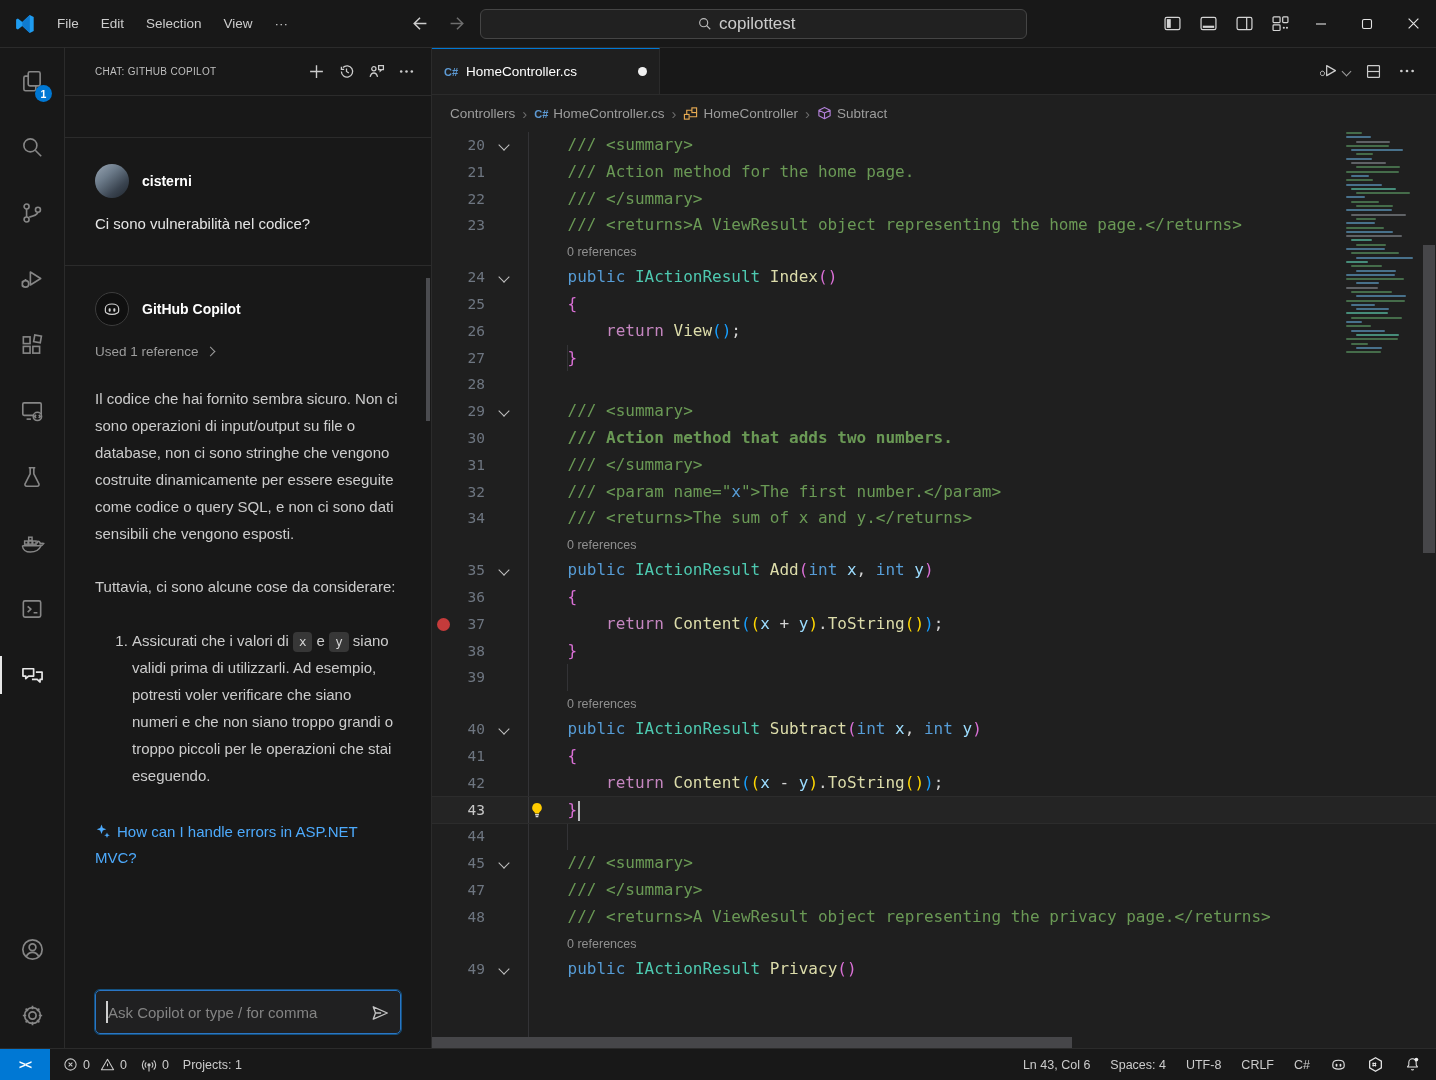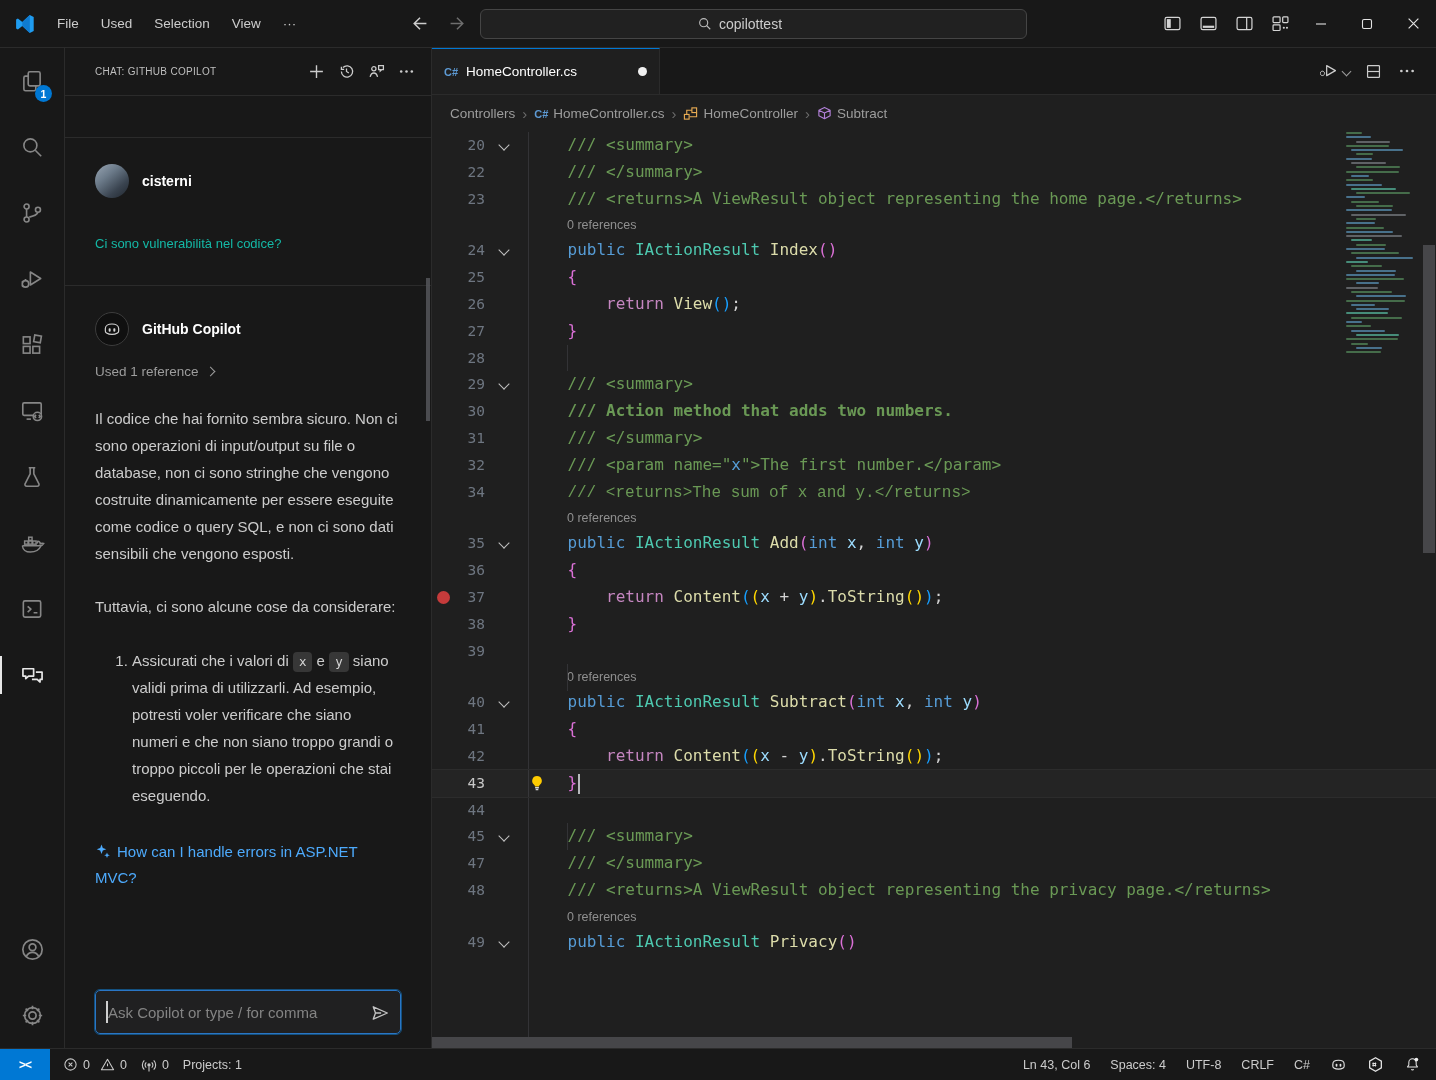--- a/index.html
+++ b/index.html
@@ -10,21 +10,21 @@
   
   .titlebar{position:absolute;top:0;left:0;right:0;height:48px;background:#181818;
     border-bottom:1px solid #2b2b2b;display:flex;align-items:center}
   .tb-left{display:flex;align-items:center;gap:2px;padding-left:13px}
   .vscode-logo{width:24px;height:24px;margin-right:8px}
   .menu-item{font-size:13.5px;color:#cccccc;padding:5px 10px;border-radius:5px;cursor:default}
   .tb-center{position:absolute;left:404px;display:flex;align-items:center;gap:8px}
   .nav-arrow{width:30px;height:30px;display:flex;align-items:center;justify-content:center}
   .searchbox{width:547px;height:30px;background:#212121;border:1px solid #454545;border-radius:6px;
     display:flex;align-items:center;justify-content:center;gap:7px;color:#cccccc;font-size:13px}
-  .searchbox input{background:transparent;border:none;outline:none;color:#cccccc;font-size:14px;
+  .searchbox input{background:transparent;border:none;outline:none;color:#cccccc;font-size:17px;
     width:90px;font-family:"Liberation Sans",sans-serif}
   .tb-right{margin-left:auto;display:flex;align-items:center;height:100%}
   .layout-btn{width:36px;height:30px;display:flex;align-items:center;justify-content:center}
   .win-btn{width:46px;height:47px;display:flex;align-items:center;justify-content:center}
 
   
   .main{position:absolute;top:48px;bottom:32px;left:0;right:0;display:flex}
 
   
   .activitybar{width:65px;background:#181818;border-right:1px solid #2b2b2b;display:flex;
@@ -49,21 +49,21 @@
     display:flex;flex-direction:column}
   .chat-gap{height:42px;border-bottom:1px solid #2b2b2b;flex-shrink:0}
   .msg{padding:26px 30px 28px;border-bottom:1px solid #2b2b2b}
   .msg.copilot{border-bottom:none;padding-bottom:0}
   .msg-head{display:flex;align-items:center;gap:13px}
   .avatar{width:34px;height:34px;border-radius:50%;flex-shrink:0;
     background:linear-gradient(140deg,#9aa7b5 0%,#6c7b8a 35%,#3a4450 70%,#20262e 100%)}
   .bot-avatar{width:34px;height:34px;border-radius:50%;border:1px solid #3c3c3c;background:#101010;
     display:flex;align-items:center;justify-content:center;flex-shrink:0}
   .msg-name{font-size:14px;font-weight:bold;color:#ffffff}
-  .msg-text{margin-top:32px;font-size:13px;line-height:27px;color:#14b8a6}
+  .msg-text{margin-top:12px;font-size:15px;line-height:27px;color:#e5e5e5}
   .used-ref{margin-top:18px;font-size:13.5px;color:#9d9d9d;display:flex;align-items:center;gap:8px}
   .chev{width:7px;height:7px;border-right:1.4px solid #9d9d9d;border-top:1.4px solid #9d9d9d;
     transform:rotate(45deg);display:inline-block}
   .para{margin-top:26px;font-size:15px;line-height:27px;color:#cccccc}
   .resp-list{margin-top:27px;padding-left:37px;font-size:15px;line-height:27px;color:#cccccc}
   .code-chip{display:inline-block;background:#373737;border-radius:4px;padding:0 6px;
     font-family:"DejaVu Sans Mono",monospace;font-size:12.5px;color:#d7d7d7;line-height:20px}
   .followup{margin-top:30px;padding:0 30px;font-size:15px;line-height:26px;color:#4daafc;
     display:block;cursor:pointer}
   .followup .spark{vertical-align:-2px;margin-right:6px}
@@ -129,21 +129,21 @@
 
 <div class="window">
 
   <header class="titlebar">
     <div class="tb-left">
       <svg class="vscode-logo" viewBox="0 0 24 24">
         <path d="M16.8 3 9.3 10 4.9 6.6 3.1 7.5v9l1.8.9 4.4-3.4 7.5 7 3.9-1.9V4.9z" fill="#1f9cf0"></path>
         <path d="M9.3 10l7.5-7v18l-7.5-7z" fill="#0f7bd0"></path>
       </svg>
       <div class="menu-item">File</div>
-      <div class="menu-item">Used</div>
+      <div class="menu-item">Edit</div>
       <div class="menu-item">Selection</div>
       <div class="menu-item">View</div>
       <div class="menu-item">···</div>
     </div>
     <div class="tb-center">
       <div class="nav-arrow">
         <svg width="17" height="17" viewBox="0 0 16 16">
             <path d="M8.5 2.5 3 8l5.5 5.5M3 8h11.5" stroke="#cccccc" stroke-width="1.4" fill="none"></path>
           </svg>
       </div>
@@ -441,33 +441,34 @@
           </span>
       </div>
 
       <div class="code-wrap">
         <div class="guide1"></div>
         <div class="guide2" style="top:212.6px;height:26.8px"></div>
         <div class="guide2" style="top:532.4px;height:26.8px"></div>
         <div class="guide2" style="top:691.4px;height:26.8px"></div>
         <div id="code">
             <div class="code-row"><span class="lnum">20</span><span class="fold"></span><span class="ltext"><span style="color: rgb(106, 153, 85);">    /// &lt;summary&gt;</span></span></div>
+            <div class="code-row"><span class="lnum">21</span><span class="ltext"><span style="color: rgb(106, 153, 85);">    /// Action method for the home page.</span></span></div>
             <div class="code-row"><span class="lnum">22</span><span class="ltext"><span style="color: rgb(106, 153, 85);">    /// &lt;/summary&gt;</span></span></div>
             <div class="code-row"><span class="lnum">23</span><span class="ltext"><span style="color: rgb(106, 153, 85);">    /// &lt;returns&gt;A ViewResult object representing the home page.&lt;/returns&gt;</span></span></div>
             <div class="lens-row">0 references</div>
             <div class="code-row"><span class="lnum">24</span><span class="fold"></span><span class="ltext"><span style="color: rgb(212, 212, 212);">    </span><span style="color: rgb(86, 156, 214);">public </span><span style="color: rgb(78, 201, 176);">IActionResult </span><span style="color: rgb(220, 220, 170); text-align: right;">Index</span><span style="color: rgb(218, 112, 214);">()</span></span></div>
             <div class="code-row"><span class="lnum">25</span><span class="ltext"><span style="color: rgb(212, 212, 212);">    </span><span style="color: rgb(218, 112, 214);">{</span></span></div>
             <div class="code-row"><span class="lnum">26</span><span class="ltext"><span style="color: rgb(212, 212, 212);">        </span><span style="color: rgb(197, 134, 192);">return </span><span style="color: rgb(220, 220, 170);">View</span><span style="color: rgb(23, 159, 255);">()</span><span style="color: rgb(212, 212, 212);">;</span></span></div>
             <div class="code-row"><span class="lnum">27</span><span class="ltext"><span style="color: rgb(212, 212, 212);">    </span><span style="color: rgb(218, 112, 214);">}</span></span></div>
             <div class="code-row"><span class="lnum">28</span><span class="ltext"></span></div>
             <div class="code-row"><span class="lnum">29</span><span class="fold"></span><span class="ltext"><span style="color: rgb(106, 153, 85);">    /// &lt;summary&gt;</span></span></div>
             <div class="code-row"><span class="lnum">30</span><span class="ltext"><span style="color: rgb(106, 153, 85); font-weight: bold;">    /// Action method that adds two numbers.</span></span></div>
             <div class="code-row"><span class="lnum">31</span><span class="ltext"><span style="color: rgb(106, 153, 85);">    /// &lt;/summary&gt;</span></span></div>
             <div class="code-row"><span class="lnum">32</span><span class="ltext"><span style="color: rgb(106, 153, 85);">    /// &lt;param name="</span><span style="color: rgb(86, 156, 214);">x</span><span style="color: rgb(106, 153, 85);">"&gt;The first number.&lt;/param&gt;</span></span></div>
-            <div class="code-row"><span class="lnum">34</span><span class="ltext"><span style="color: rgb(106, 153, 85); font-family: Liberation Mono, monospace;">    /// &lt;returns&gt;The sum of x and y.&lt;/returns&gt;</span></span></div>
+            <div class="code-row"><span class="lnum">34</span><span class="ltext"><span style="color: rgb(106, 153, 85);">    /// &lt;returns&gt;The sum of x and y.&lt;/returns&gt;</span></span></div>
             <div class="lens-row">0 references</div>
             <div class="code-row"><span class="lnum">35</span><span class="fold"></span><span class="ltext"><span style="color: rgb(212, 212, 212);">    </span><span style="color: rgb(86, 156, 214);">public </span><span style="color: rgb(78, 201, 176);">IActionResult </span><span style="color: rgb(220, 220, 170);">Add</span><span style="color: rgb(218, 112, 214);">(</span><span style="color: rgb(86, 156, 214);">int </span><span style="color: rgb(156, 220, 254);">x</span><span style="color: rgb(212, 212, 212);">, </span><span style="color: rgb(86, 156, 214);">int </span><span style="color: rgb(156, 220, 254);">y</span><span style="color: rgb(218, 112, 214);">)</span></span></div>
             <div class="code-row"><span class="lnum">36</span><span class="ltext"><span style="color: rgb(212, 212, 212);">    </span><span style="color: rgb(218, 112, 214);">{</span></span></div>
             <div class="code-row"><span class="bp-dot"></span><span class="lnum">37</span><span class="ltext"><span style="color: rgb(212, 212, 212);">        </span><span style="color: rgb(197, 134, 192);">return </span><span style="color: rgb(220, 220, 170);">Content</span><span style="color: rgb(23, 159, 255);">(</span><span style="color: rgb(255, 215, 0);">(</span><span style="color: rgb(156, 220, 254);">x</span><span style="color: rgb(212, 212, 212);"> + </span><span style="color: rgb(156, 220, 254);">y</span><span style="color: rgb(255, 215, 0);">)</span><span style="color: rgb(212, 212, 212);">.</span><span style="color: rgb(220, 220, 170);">ToString</span><span style="color: rgb(255, 215, 0);">()</span><span style="color: rgb(23, 159, 255);">)</span><span style="color: rgb(212, 212, 212);">;</span></span></div>
             <div class="code-row"><span class="lnum">38</span><span class="ltext"><span style="color: rgb(212, 212, 212);">    </span><span style="color: rgb(218, 112, 214);">}</span></span></div>
             <div class="code-row"><span class="lnum">39</span><span class="ltext"></span></div>
             <div class="lens-row">0 references</div>
             <div class="code-row"><span class="lnum">40</span><span class="fold"></span><span class="ltext"><span style="color: rgb(212, 212, 212);">    </span><span style="color: rgb(86, 156, 214);">public </span><span style="color: rgb(78, 201, 176);">IActionResult </span><span style="color: rgb(220, 220, 170);">Subtract</span><span style="color: rgb(218, 112, 214);">(</span><span style="color: rgb(86, 156, 214);">int </span><span style="color: rgb(156, 220, 254);">x</span><span style="color: rgb(212, 212, 212);">, </span><span style="color: rgb(86, 156, 214);">int </span><span style="color: rgb(156, 220, 254);">y</span><span style="color: rgb(218, 112, 214);">)</span></span></div>
             <div class="code-row"><span class="lnum">41</span><span class="ltext"><span style="color: rgb(212, 212, 212);">    </span><span style="color: rgb(218, 112, 214);">{</span></span></div>
             <div class="code-row"><span class="lnum">42</span><span class="ltext"><span style="color: rgb(212, 212, 212);">        </span><span style="color: rgb(197, 134, 192);">return </span><span style="color: rgb(220, 220, 170);">Content</span><span style="color: rgb(23, 159, 255);">(</span><span style="color: rgb(255, 215, 0);">(</span><span style="color: rgb(156, 220, 254);">x</span><span style="color: rgb(212, 212, 212);"> - </span><span style="color: rgb(156, 220, 254);">y</span><span style="color: rgb(255, 215, 0);">)</span><span style="color: rgb(212, 212, 212);">.</span><span style="color: rgb(220, 220, 170);">ToString</span><span style="color: rgb(255, 215, 0);">()</span><span style="color: rgb(23, 159, 255);">)</span><span style="color: rgb(212, 212, 212);">;</span></span></div>

